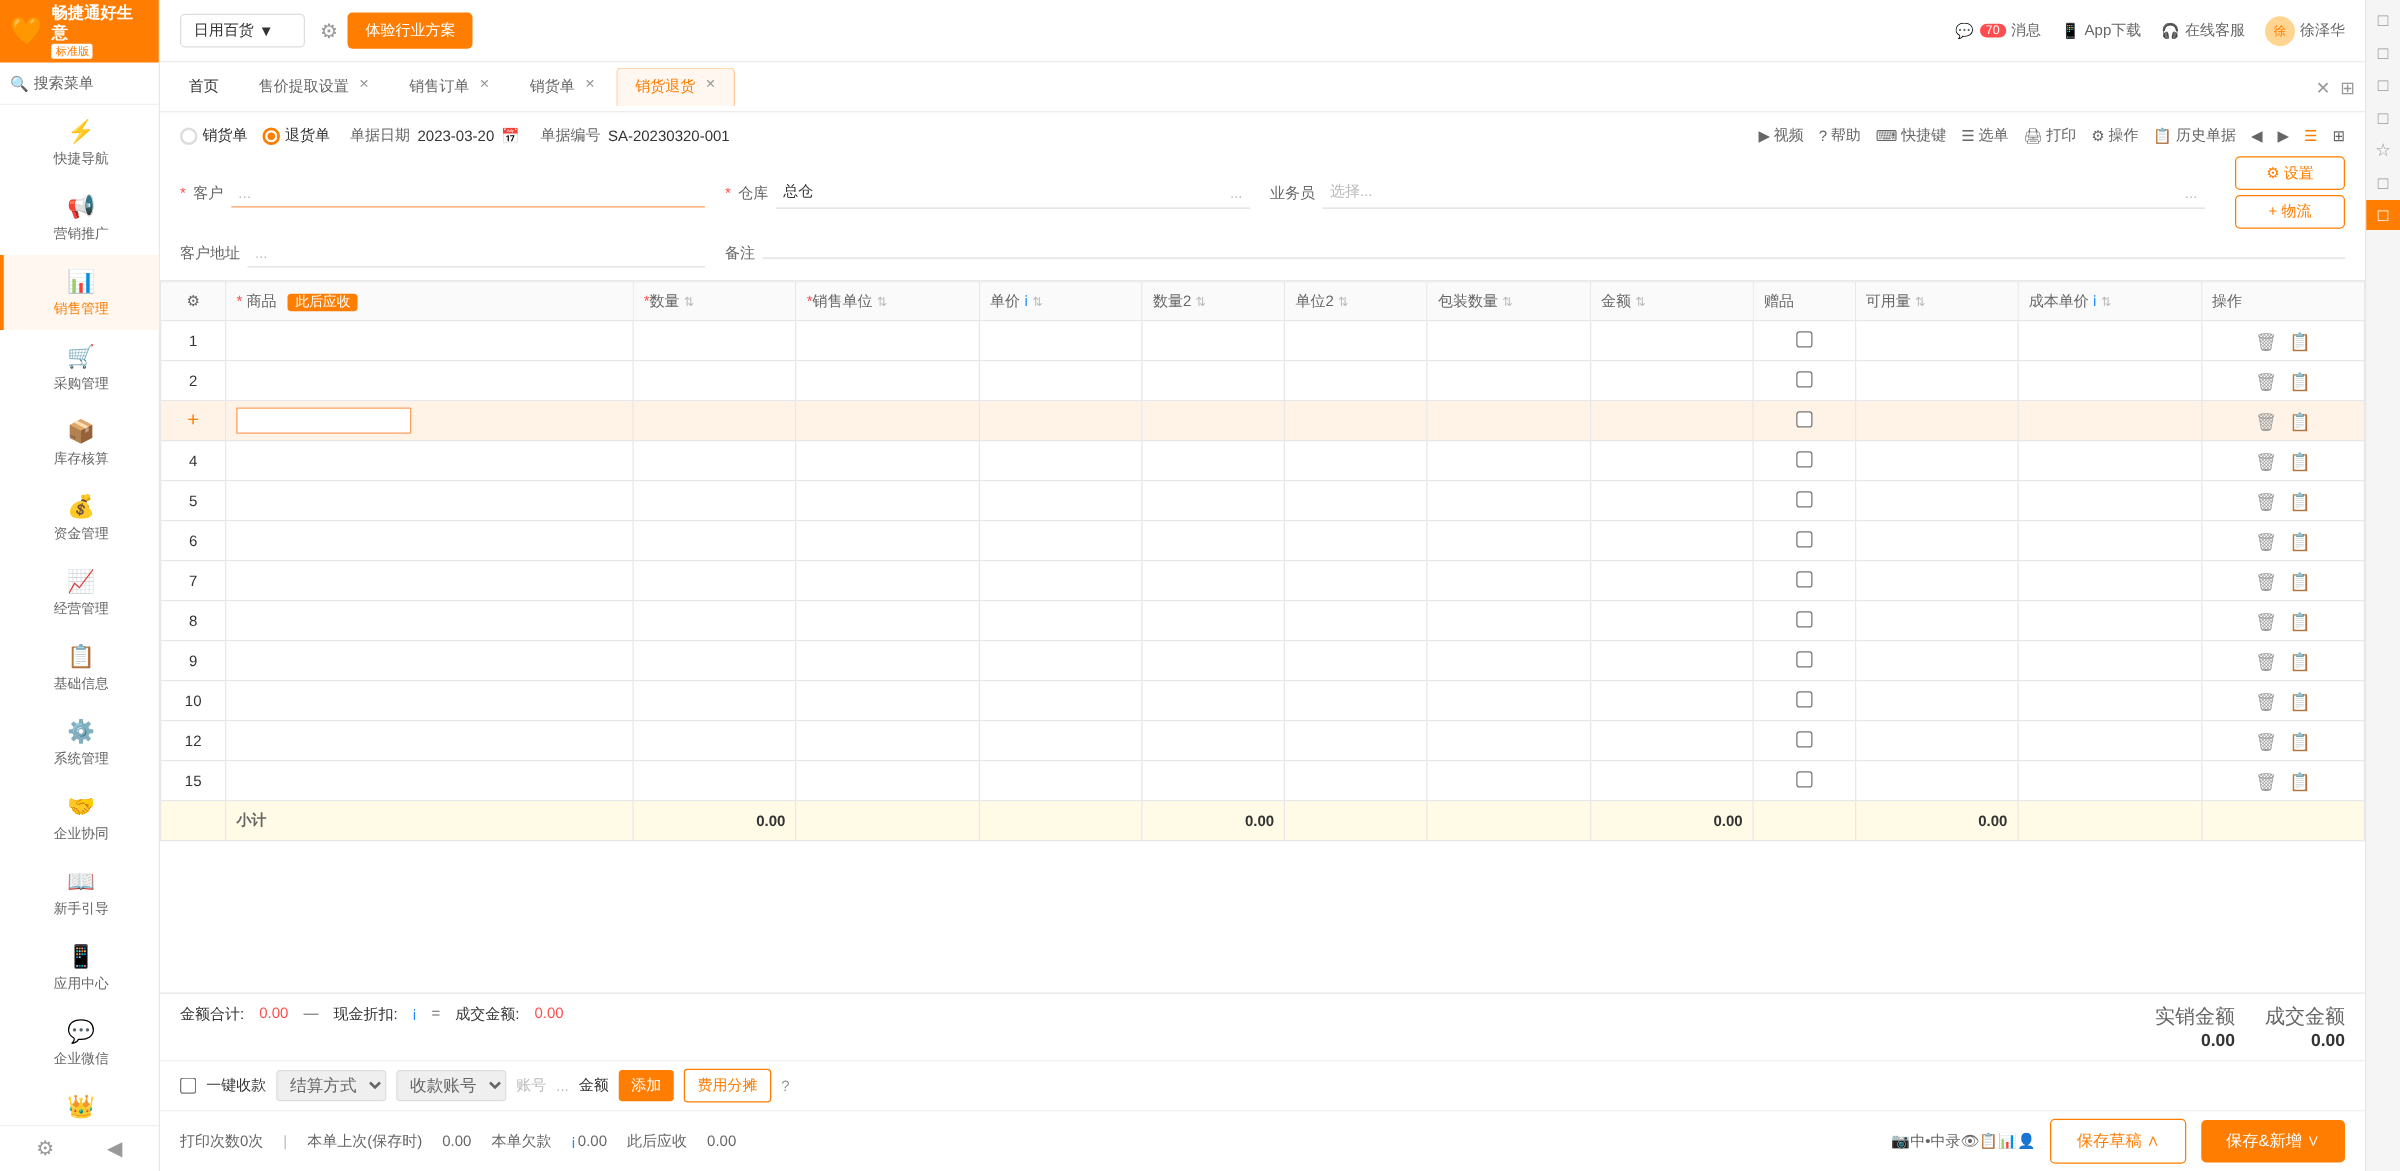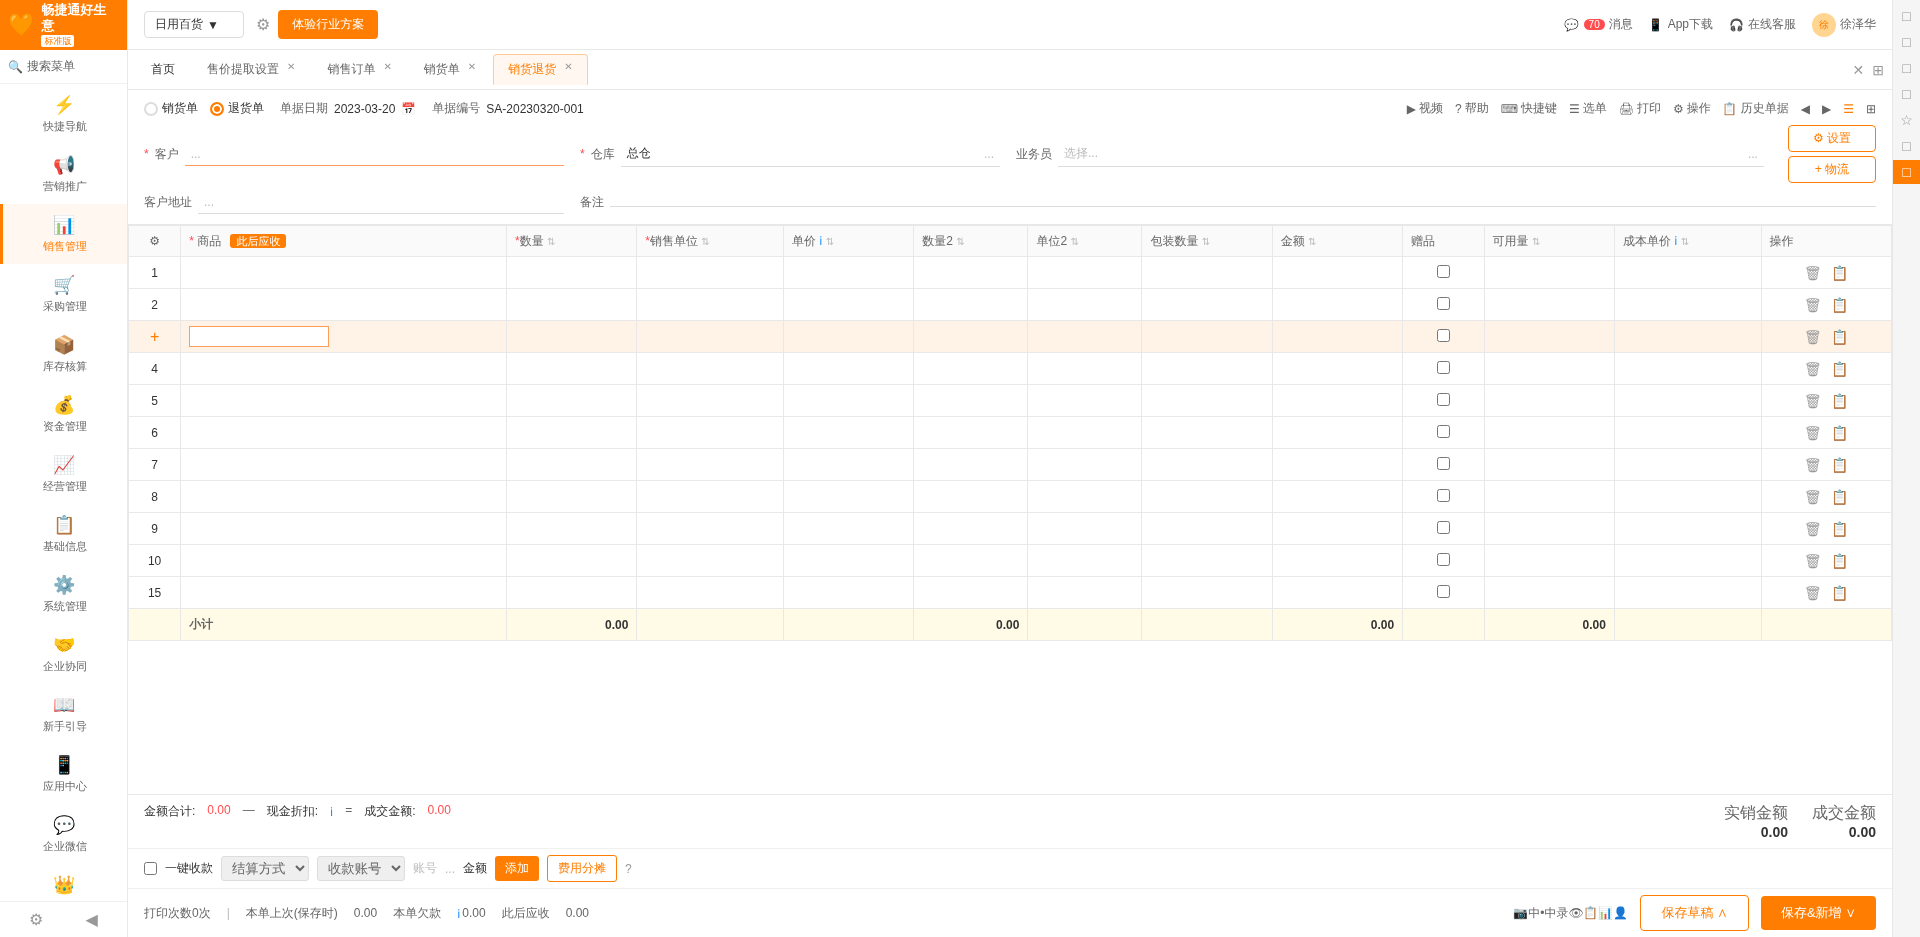--- a/index.html
+++ b/index.html
@@ -626,20 +626,44 @@
       </td>
       <td></td>
       <td></td>
       <td style="text-align:center;">
         <span style="color:#999;cursor:pointer;font-size:14px;margin-right:6px;">🗑</span>
         <span style="color:#999;cursor:pointer;font-size:14px;">📋</span>
       </td>
     </tr>
           <tr>
       <td class="row-num">
+        12
+      </td>
+      <td style="min-width:120px;">
+        
+      </td>
+      <td></td>
+      <td></td>
+      <td></td>
+      <td></td>
+      <td></td>
+      <td></td>
+      <td></td>
+      <td class="checkbox-cell">
+        <input type="checkbox" style="">
+      </td>
+      <td></td>
+      <td></td>
+      <td style="text-align:center;">
+        <span style="color:#999;cursor:pointer;font-size:14px;margin-right:6px;">🗑</span>
+        <span style="color:#999;cursor:pointer;font-size:14px;">📋</span>
+      </td>
+    </tr>
+          <tr>
+      <td class="row-num">
         15
       </td>
       <td style="min-width:120px;">
         
       </td>
       <td></td>
       <td></td>
       <td></td>
       <td></td>
       <td></td>

